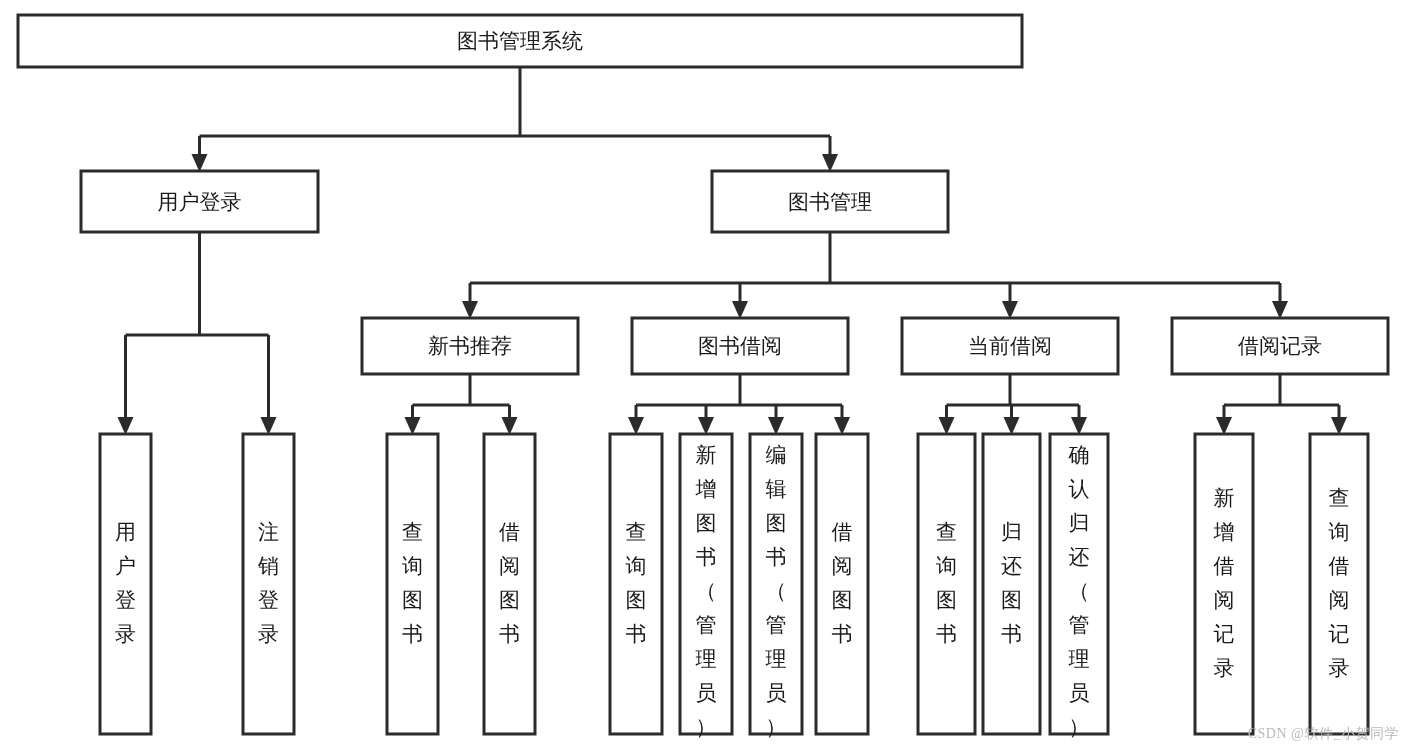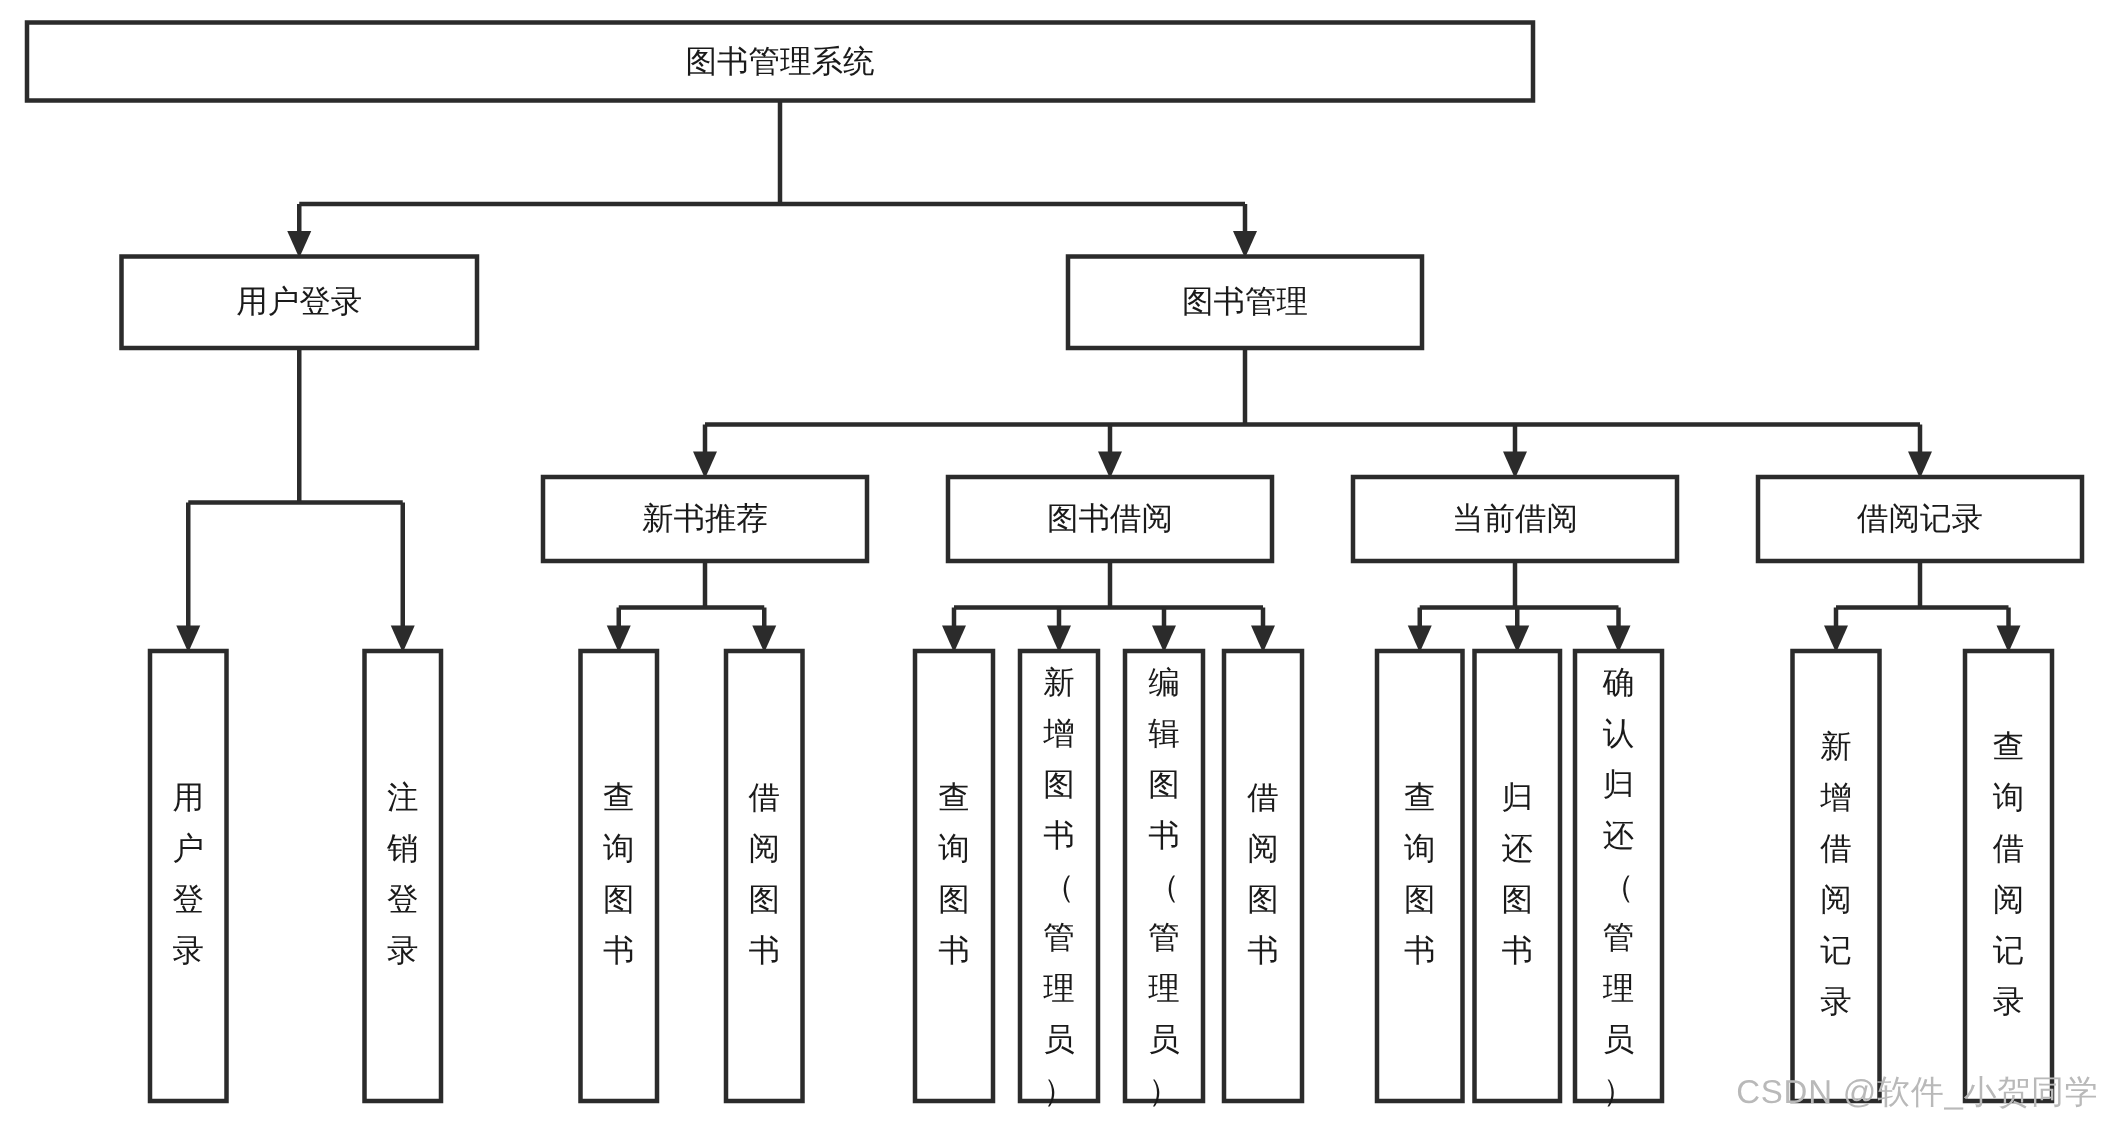--- a/index.html
+++ b/index.html
@@ -4,22 +4,22 @@
 <style>
   html,body{margin:0;padding:0;background:#ffffff;}
   body{font-family:"DejaVu Sans","Liberation Sans",sans-serif;}
   #stage{position:relative;width:1405px;height:747px;background:#ffffff;overflow:hidden;}
   svg#diagram{position:absolute;left:0;top:0;width:1405px;height:747px;}
   .nodebox{fill:#ffffff;stroke:#2b2b2b;stroke-width:3;}
   .edge{stroke:#2b2b2b;stroke-width:3;fill:none;}
   .arrowhead{fill:#2b2b2b;stroke:none;}
   .hlabel{font-family:"DejaVu Sans","Liberation Sans",sans-serif;font-size:21px;fill:#1a1a1a;text-anchor:middle;dominant-baseline:middle;}
   .vchar{font-family:"DejaVu Sans","Liberation Sans",sans-serif;font-size:21px;fill:#1a1a1a;text-anchor:middle;dominant-baseline:middle;}
-  .watermark{position:absolute;right:6px;bottom:4px;font-family:Liberation Sans, sans-serif;
-             font-size:22px;color:#b9b9b9;letter-spacing:.5px;white-space:nowrap;}
+  .watermark{position:absolute;right:6px;bottom:4px;font-family:Liberation Serif, serif;
+             font-size:14px;color:#b9b9b9;letter-spacing:.5px;white-space:nowrap;}
 </style>
 </head>
 <body>
 
 <div id="stage">
   <svg id="diagram" viewBox="0 0 1405 747">
       <g>
         <path class="edge" d="M 520 67 V 136"></path>
         <path class="edge" d="M 199.5 136 H 830"></path>
         <path class="edge" d="M 199.5 136 V 157"></path>

